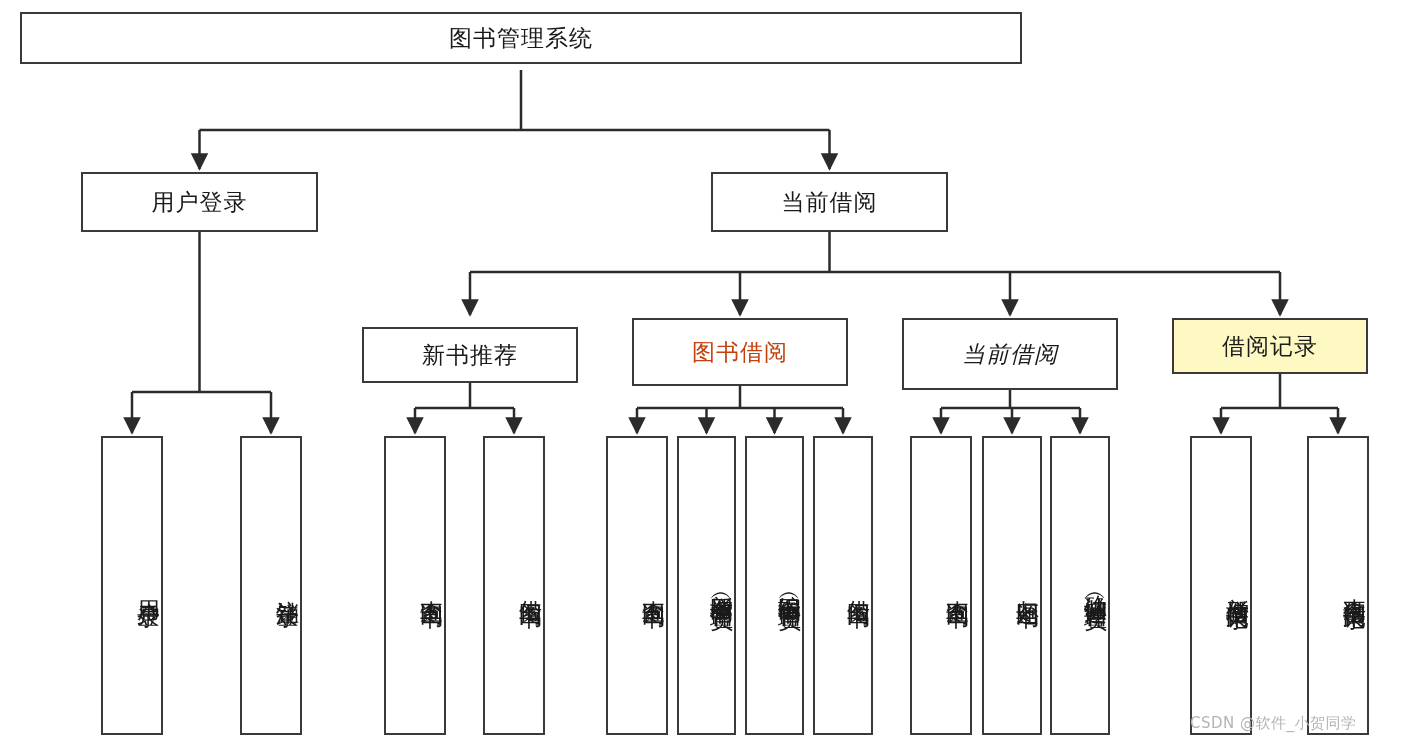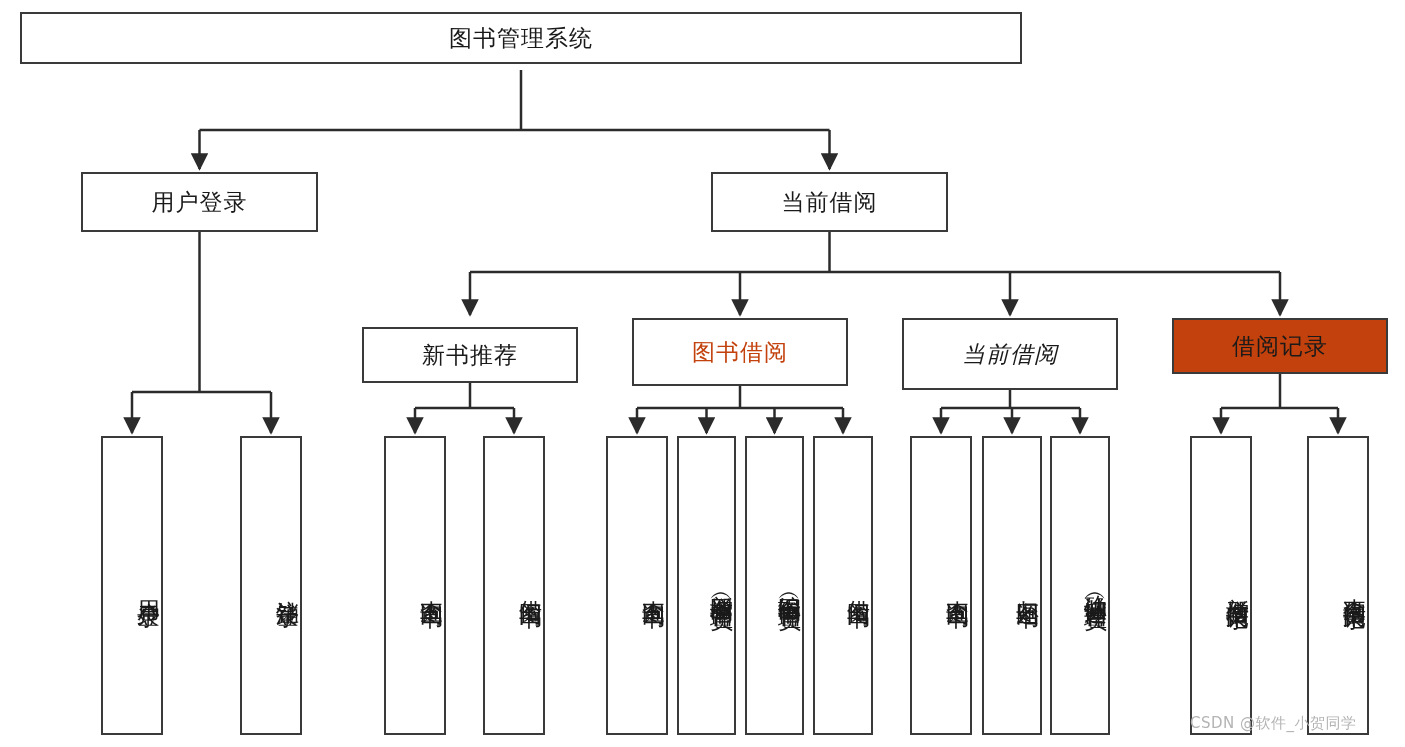--- a/index.html
+++ b/index.html
@@ -123,21 +123,21 @@
       </div>
       <div class="node horiz" style="left: 362px; top: 318px; width: 216px; height: 56px; border-color: rgb(58, 58, 58); background: rgb(255, 255, 255); color: rgb(26, 26, 26); margin-top: 9px;">
         <span class="hlabel">新书推荐</span>
       </div>
       <div class="node horiz" style="left: 632px; top: 318px; width: 216px; height: 68px; border-color: rgb(58, 58, 58); background: rgb(255, 255, 255); color: #c2410c;">
         <span class="hlabel">图书借阅</span>
       </div>
       <div class="node horiz" style="left: 902px; top: 318px; width: 216px; height: 72px; border-color: rgb(58, 58, 58); background: rgb(255, 255, 255); color: rgb(26, 26, 26); font-style: italic;">
         <span class="hlabel">当前借阅</span>
       </div>
-      <div class="node horiz" style="left: 1172px; top: 318px; width: 216px; height: 56px; border-color: rgb(58, 58, 58); background: #c2410c; color: rgb(26, 26, 26);">
+      <div class="node horiz" style="left: 1172px; top: 318px; width: 196px; height: 56px; border-color: rgb(58, 58, 58); background: #fef9c3; color: rgb(26, 26, 26);">
         <span class="hlabel">借阅记录</span>
       </div>
       <div class="node vert" style="left: 101px; top: 436px; width: 62px; height: 299px; border-color: rgb(58, 58, 58); background: rgb(255, 255, 255); color: rgb(26, 26, 26);">
         <span class="vlabel">用户登录</span>
       </div>
       <div class="node vert" style="left: 240px; top: 436px; width: 62px; height: 299px; border-color: rgb(58, 58, 58); background: rgb(255, 255, 255); color: rgb(26, 26, 26);">
         <span class="vlabel">注销登录</span>
       </div>
       <div class="node vert" style="left: 384px; top: 436px; width: 62px; height: 299px; border-color: rgb(58, 58, 58); background: rgb(255, 255, 255); color: rgb(26, 26, 26);">
         <span class="vlabel">查询图书</span>

